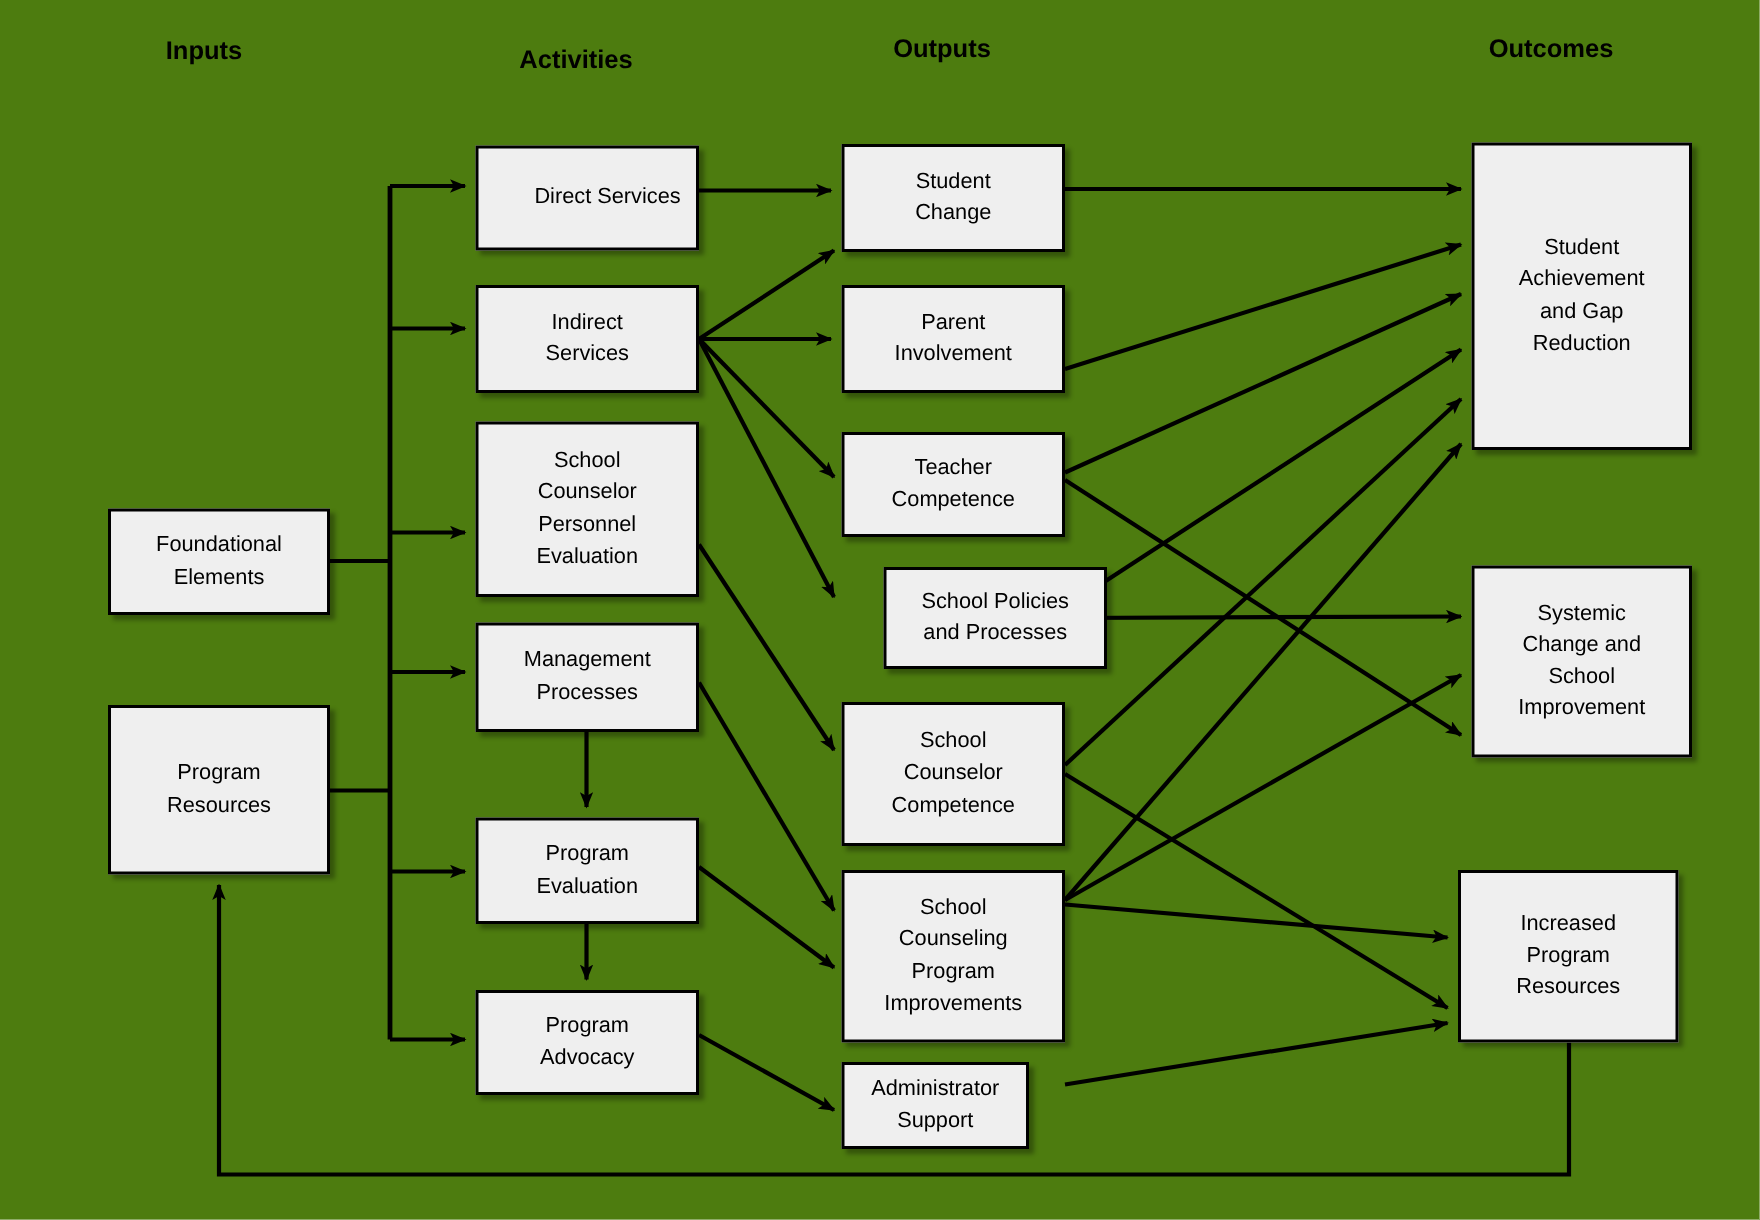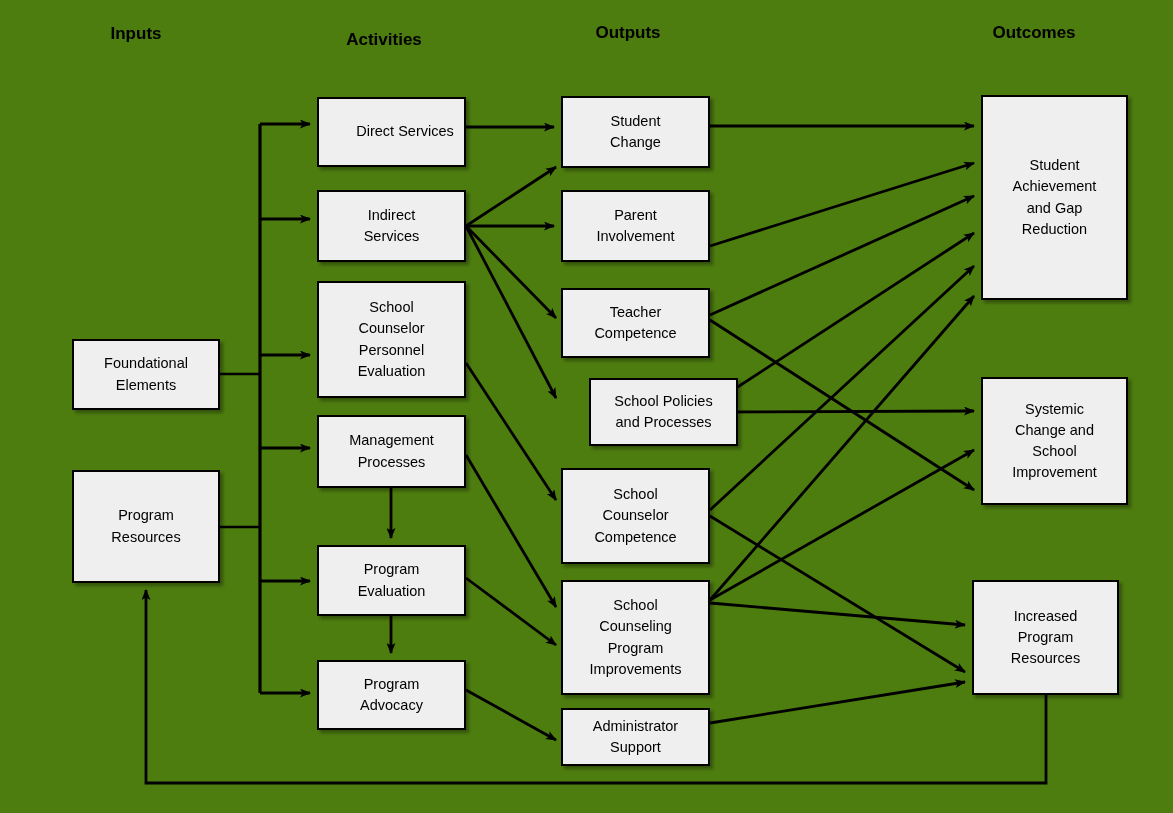--- a/index.html
+++ b/index.html
@@ -111,21 +111,21 @@
     </div>
   <div class="node" style="left:561px;top:378px;width:149px;height:68px;margin-left:28px;">
       <span>School Policies<br>and Processes</span>
     </div>
   <div class="node" style="left:561px;top:468px;width:149px;height:96px;">
       <span>School<br>Counselor<br>Competence</span>
     </div>
   <div class="node" style="left:561px;top:580px;width:149px;height:115px;">
       <span>School<br>Counseling<br>Program<br>Improvements</span>
     </div>
-  <div class="node" style="left:561px;top:708px;width:149px;height:58px;">
+  <div class="node" style="left:561px;top:708px;width:125px;height:58px;">
       <span>Administrator<br>Support</span>
     </div>
 
   <div class="node" style="left:981px;top:95px;width:147px;height:205px;">
       <span>Student<br>Achievement<br>and Gap<br>Reduction</span>
     </div>
   <div class="node" style="left:981px;top:377px;width:147px;height:128px;">
       <span>Systemic<br>Change and<br>School<br>Improvement</span>
     </div>
   <div class="node" style="left:972px;top:580px;width:147px;height:115px;">

